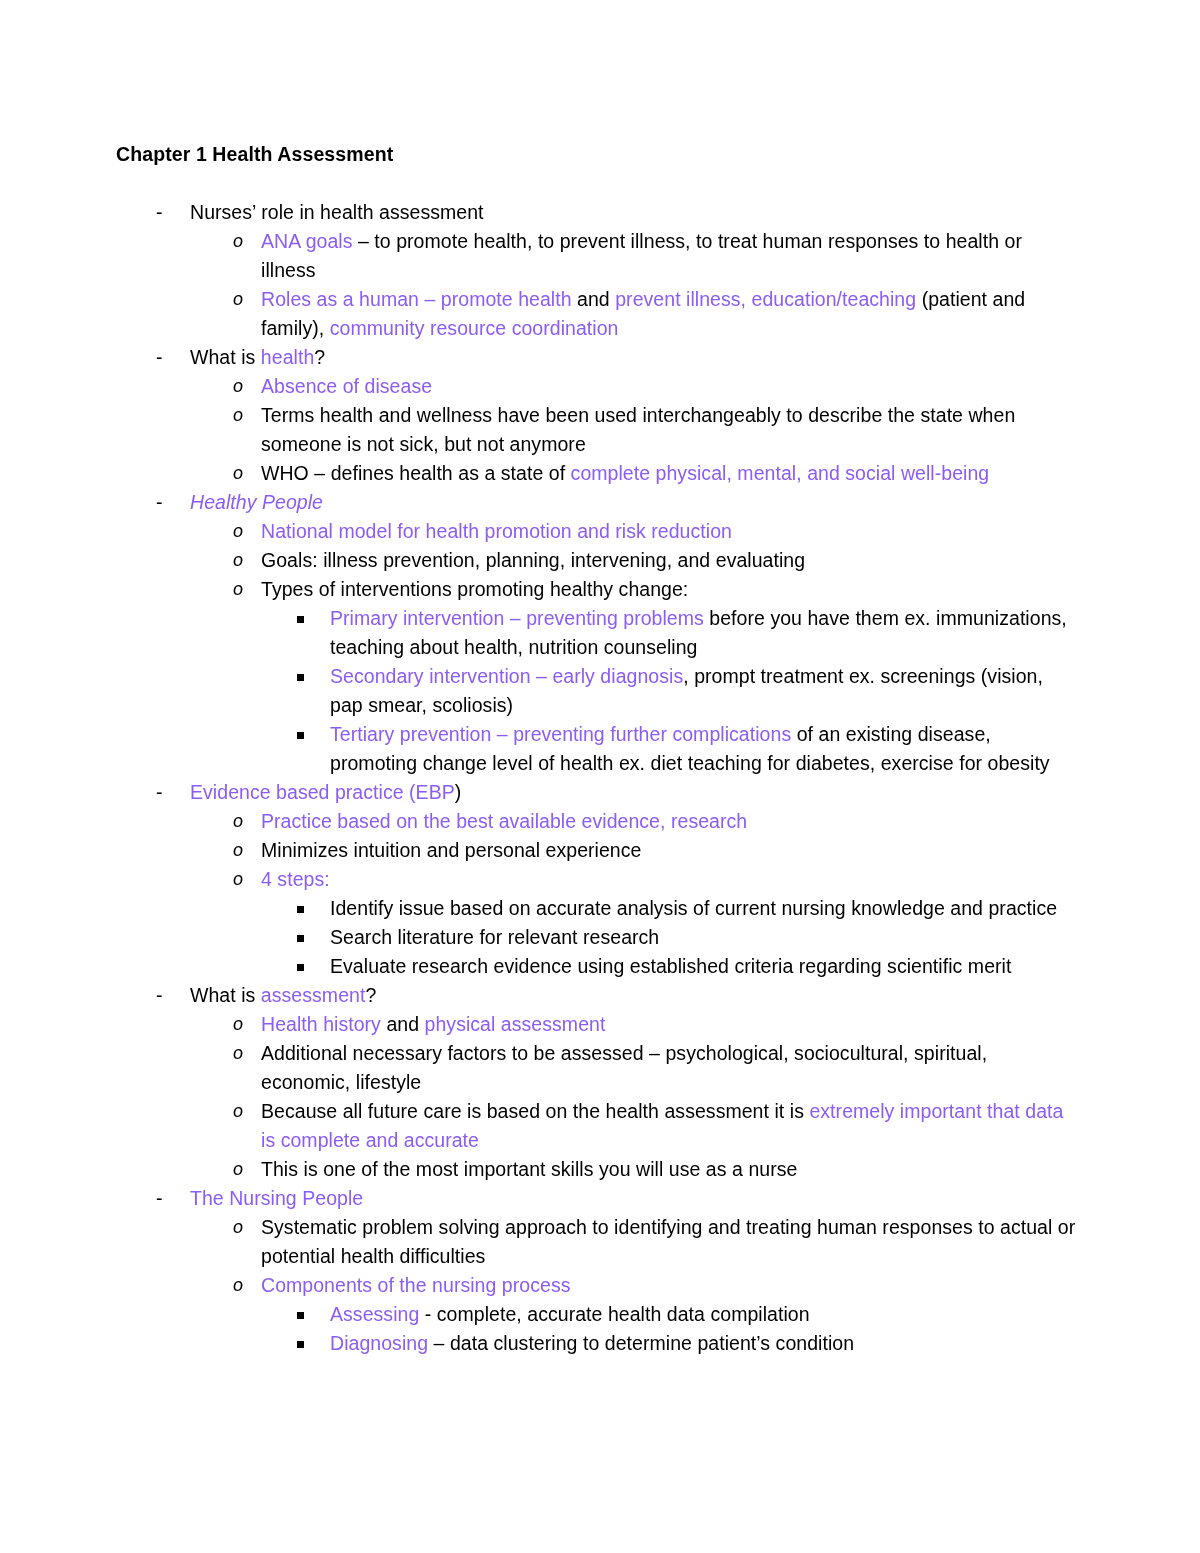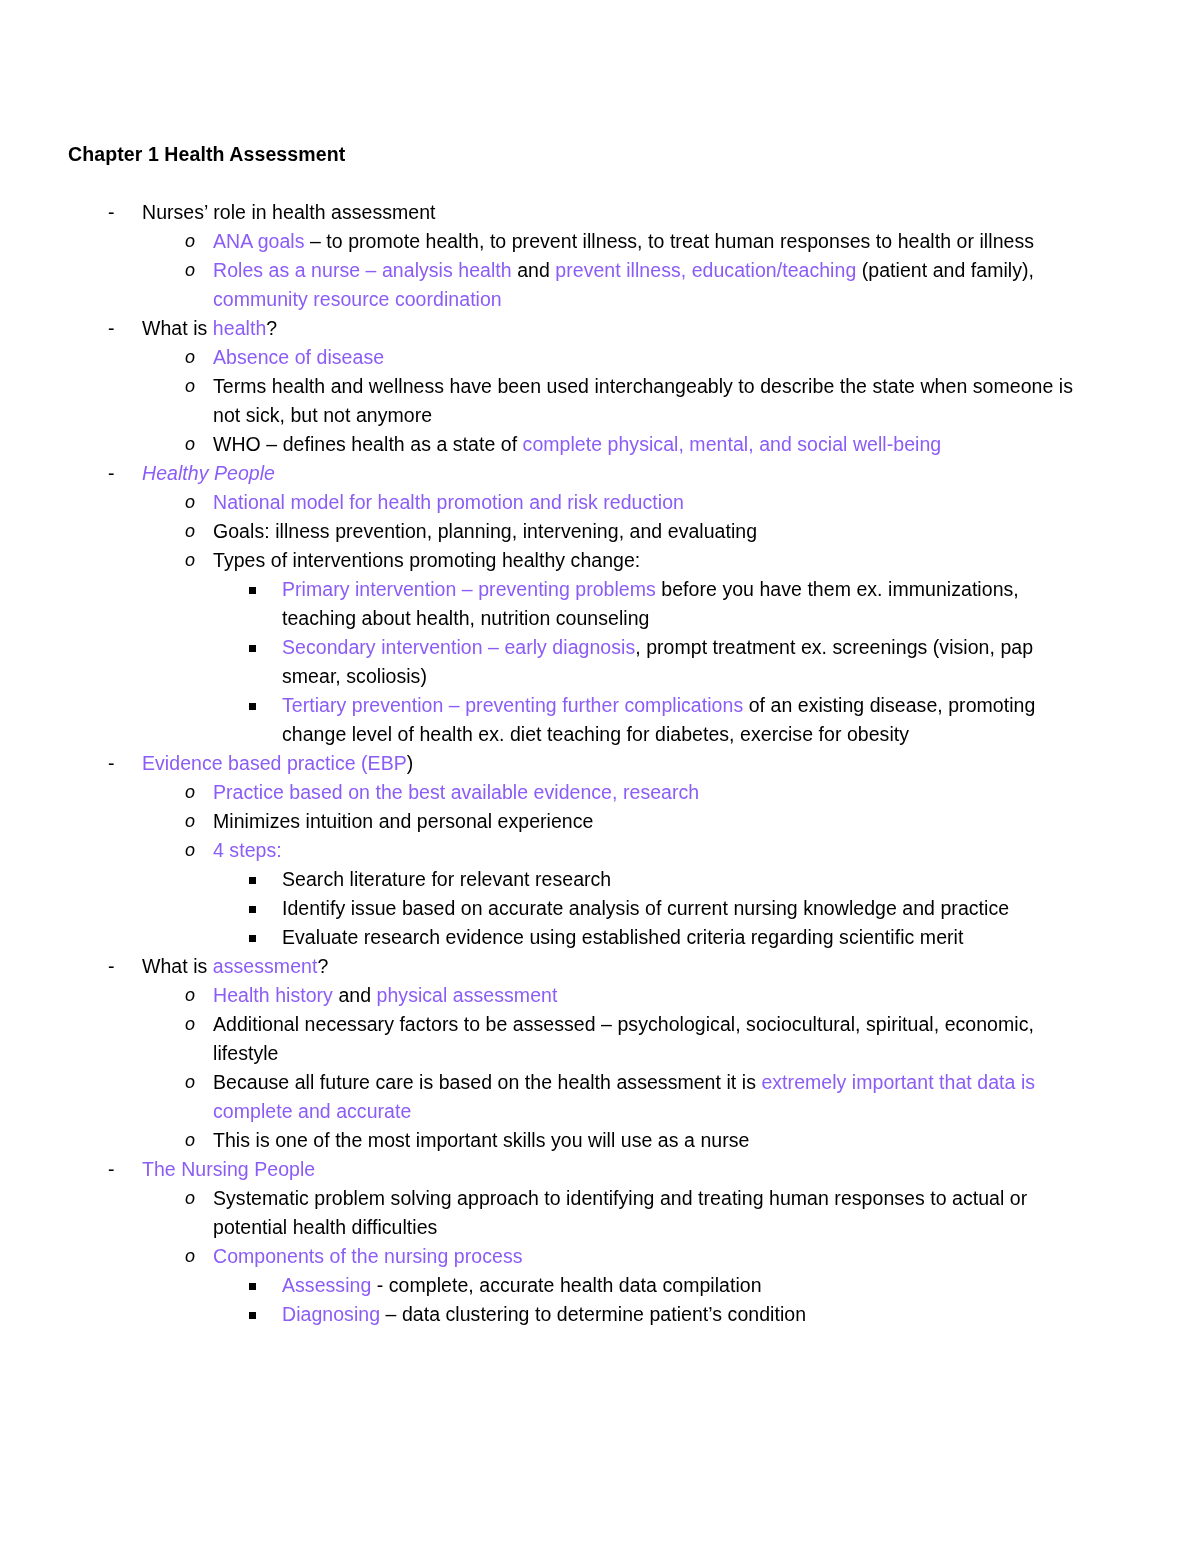--- a/index.html
+++ b/index.html
@@ -13,21 +13,21 @@
     font-family: "Liberation Sans", sans-serif;
     color: #000000;
     overflow: hidden;
   }
   .page {
     position: relative;
     width: 1200px;
     height: 1333px;
     background: #ffffff;
     box-sizing: border-box;
-    padding: 140px 120px 0 68px;
+    padding: 140px 120px 0 116px;
   }
   .doc-title {
     font-size: 19.5px;
     line-height: 29px;
     color: #000;
     margin: 0 0 29px 0;
     letter-spacing: 0.1px;
   }
   .outline {
     margin: 0;
@@ -98,21 +98,21 @@
       <div class="li lvl1">
         <span class="marker">-</span>
         <span class="txt"><span>Nurses’ role in health assessment</span></span>
       </div>
       <div class="li lvl2">
         <span class="marker">o</span>
         <span class="txt"><span class="blue">ANA goals </span><span>– to promote health, to prevent illness, to treat human responses to health or illness</span></span>
       </div>
       <div class="li lvl2">
         <span class="marker">o</span>
-        <span class="txt"><span class="blue">Roles as a nurse – analysis health</span><span> and </span><span class="blue">prevent illness, education/teaching</span><span> (patient and family), </span><span class="blue">community resource coordination</span></span>
+        <span class="txt"><span class="blue">Roles as a human – promote health</span><span> and </span><span class="blue">prevent illness, education/teaching</span><span> (patient and family), </span><span class="blue">community resource coordination</span></span>
       </div>
       <div class="li lvl1">
         <span class="marker">-</span>
         <span class="txt"><span>What is </span><span class="blue">health</span><span>?</span></span>
       </div>
       <div class="li lvl2">
         <span class="marker">o</span>
         <span class="txt"><span class="blue">Absence of disease</span></span>
       </div>
       <div class="li lvl2">
@@ -162,25 +162,25 @@
       <div class="li lvl2">
         <span class="marker">o</span>
         <span class="txt"><span>Minimizes intuition and personal experience</span></span>
       </div>
       <div class="li lvl2">
         <span class="marker">o</span>
         <span class="txt"><span class="blue">4 steps:</span></span>
       </div>
       <div class="li lvl3">
         <span class="marker"><span class="sq"></span></span>
+        <span class="txt"><span>Identify issue based on accurate analysis of current nursing knowledge and practice</span></span>
+      </div>
+      <div class="li lvl3">
+        <span class="marker"><span class="sq"></span></span>
         <span class="txt"><span>Search literature for relevant research</span></span>
-      </div>
-      <div class="li lvl3">
-        <span class="marker"><span class="sq"></span></span>
-        <span class="txt"><span>Identify issue based on accurate analysis of current nursing knowledge and practice</span></span>
       </div>
       <div class="li lvl3">
         <span class="marker"><span class="sq"></span></span>
         <span class="txt"><span>Evaluate research evidence using established criteria regarding scientific merit</span></span>
       </div>
       <div class="li lvl1">
         <span class="marker">-</span>
         <span class="txt"><span>What is </span><span class="blue">assessment</span><span>?</span></span>
       </div>
       <div class="li lvl2">

